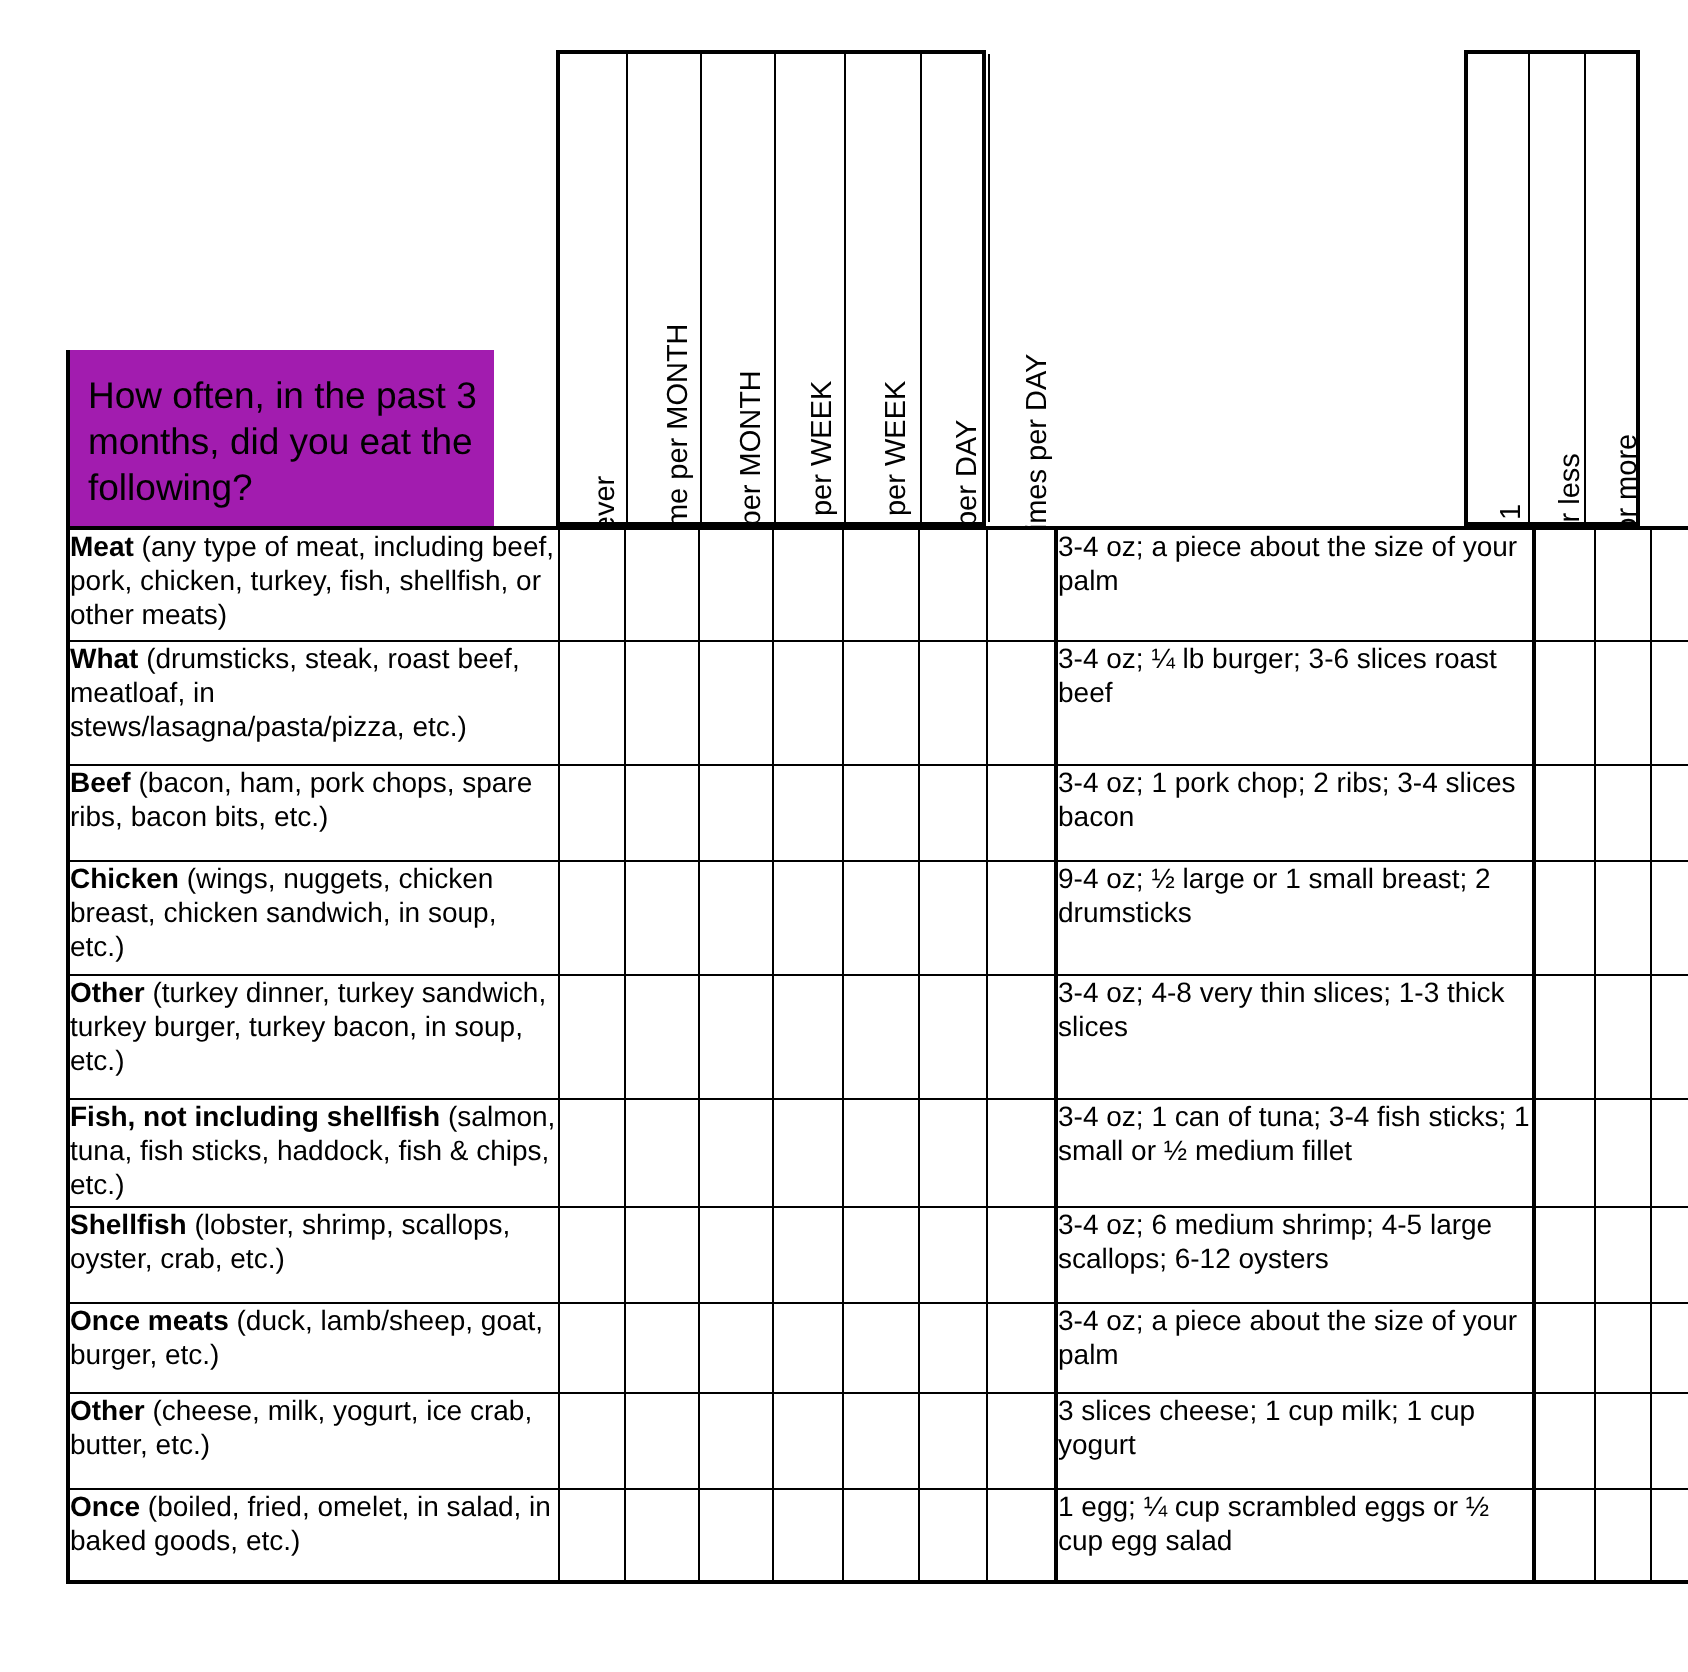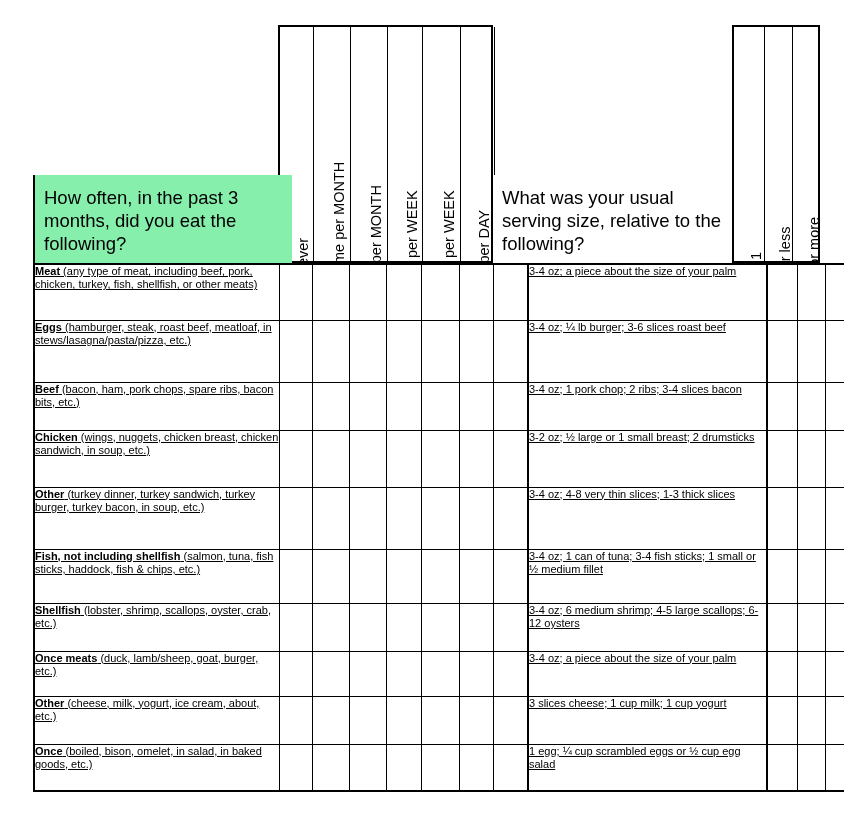--- a/index.html
+++ b/index.html
@@ -56,23 +56,22 @@
   table.ffq td, table.ffq th {
     border: 1px solid #000;
     padding: 0;
     vertical-align: top;
     font-weight: normal;
   }
   
   table.ffq { outline: none; }
   .q-cell {
     padding: 4px 6px 6px 7px;
-    font-size: 11px;
+    font-size: 14px;
     line-height: 1.22;
-    text-decoration: underline;
   }
   .q-title {
     font-size: 18.5px;
     line-height: 1.25;
     padding: 6px 8px 6px 9px;
     vertical-align: bottom;
   }
   .q-cell b { font-weight: bold; }
   .tick { background: #fff; }
 
@@ -166,21 +165,21 @@
           <td class="tick thickT"></td>
           <td class="tick thickT"></td>
           <td class="tick thickT"></td>
           <td class="tick thickT"></td>
           <td class="q-cell thickL thickT">3-4 oz; a piece about the size of your palm</td>
           <td class="tick thickL thickT"></td>
           <td class="tick thickT"></td>
           <td class="tick thickR thickT"></td>
         </tr>
         <tr style="height: 62px;">
-          <td class="q-cell thickL"><b>Eggs</b><span> (hamburger, steak, roast beef, meatloaf, in stews/lasagna/pasta/pizza, etc.)</span></td>
+          <td class="q-cell thickL"><b>What</b><span> (drumsticks, steak, roast beef, meatloaf, in stews/lasagna/pasta/pizza, etc.)</span></td>
           <td class="tick"></td>
           <td class="tick"></td>
           <td class="tick"></td>
           <td class="tick"></td>
           <td class="tick"></td>
           <td class="tick"></td>
           <td class="tick"></td>
           <td class="q-cell thickL">3-4 oz; ¼ lb burger; 3-6 slices roast beef</td>
           <td class="tick thickL"></td>
           <td class="tick"></td>
@@ -202,21 +201,21 @@
         </tr>
         <tr style="height: 57px;">
           <td class="q-cell thickL"><b>Chicken</b><span> (wings, nuggets, chicken breast, chicken sandwich, in soup, etc.)</span></td>
           <td class="tick"></td>
           <td class="tick"></td>
           <td class="tick"></td>
           <td class="tick"></td>
           <td class="tick"></td>
           <td class="tick"></td>
           <td class="tick"></td>
-          <td class="q-cell thickL">3-2 oz; ½ large or 1 small breast; 2 drumsticks</td>
+          <td class="q-cell thickL">9-4 oz; ½ large or 1 small breast; 2 drumsticks</td>
           <td class="tick thickL"></td>
           <td class="tick"></td>
           <td class="tick thickR"></td>
         </tr>
         <tr style="height: 62px;">
           <td class="q-cell thickL"><b>Other</b><span> (turkey dinner, turkey sandwich, turkey burger, turkey bacon, in soup, etc.)</span></td>
           <td class="tick"></td>
           <td class="tick"></td>
           <td class="tick"></td>
           <td class="tick"></td>
@@ -264,53 +263,49 @@
           <td class="tick"></td>
           <td class="tick"></td>
           <td class="tick"></td>
           <td class="tick"></td>
           <td class="q-cell thickL">3-4 oz; a piece about the size of your palm</td>
           <td class="tick thickL"></td>
           <td class="tick"></td>
           <td class="tick thickR"></td>
         </tr>
         <tr style="height: 48px;">
-          <td class="q-cell thickL"><b>Other</b><span> (cheese, milk, yogurt, ice cream, about, etc.)</span></td>
+          <td class="q-cell thickL"><b>Other</b><span> (cheese, milk, yogurt, ice crab, butter, etc.)</span></td>
           <td class="tick"></td>
           <td class="tick"></td>
           <td class="tick"></td>
           <td class="tick"></td>
           <td class="tick"></td>
           <td class="tick"></td>
           <td class="tick"></td>
           <td class="q-cell thickL">3 slices cheese; 1 cup milk; 1 cup yogurt</td>
           <td class="tick thickL"></td>
           <td class="tick"></td>
           <td class="tick thickR"></td>
         </tr>
         <tr style="height: 47px;">
-          <td class="q-cell thickL thickB"><b>Once</b><span> (boiled, bison, omelet, in salad, in baked goods, etc.)</span></td>
+          <td class="q-cell thickL thickB"><b>Once</b><span> (boiled, fried, omelet, in salad, in baked goods, etc.)</span></td>
           <td class="tick thickB"></td>
           <td class="tick thickB"></td>
           <td class="tick thickB"></td>
           <td class="tick thickB"></td>
           <td class="tick thickB"></td>
           <td class="tick thickB"></td>
           <td class="tick thickB"></td>
           <td class="q-cell thickL thickB">1 egg; ¼ cup scrambled eggs or ½ cup egg salad</td>
           <td class="tick thickL thickB"></td>
           <td class="tick thickB"></td>
           <td class="tick thickR thickB"></td>
         </tr>
       </tbody>
   </table>
 
-  <div id="title-left" style="position:absolute; left:33px; top:175px; width:259px; height:88px;
-              border-left:2px solid #000; border-top:none; background:#86efac;">
+  <div id="title-left" style="position:absolute; left:33px; top:175px; width:214px; height:88px;
+              border-left:2px solid #000; border-top:none; background:#a21caf;">
     <div class="q-title" style="position:absolute; bottom:2px; left:0; right:0;">How often, in the past 3 months, did you eat the following?</div>
   </div>
 
-  <div id="title-right" style="position:absolute; left:493px; top:175px; width:239px; height:88px;
-              background:#fff;">
-    <div class="q-title" style="position:absolute; bottom:2px; left:0; right:0;">What was your usual serving size, relative to the following?</div>
-  </div>
 
 </div>
 
 </body></html>

